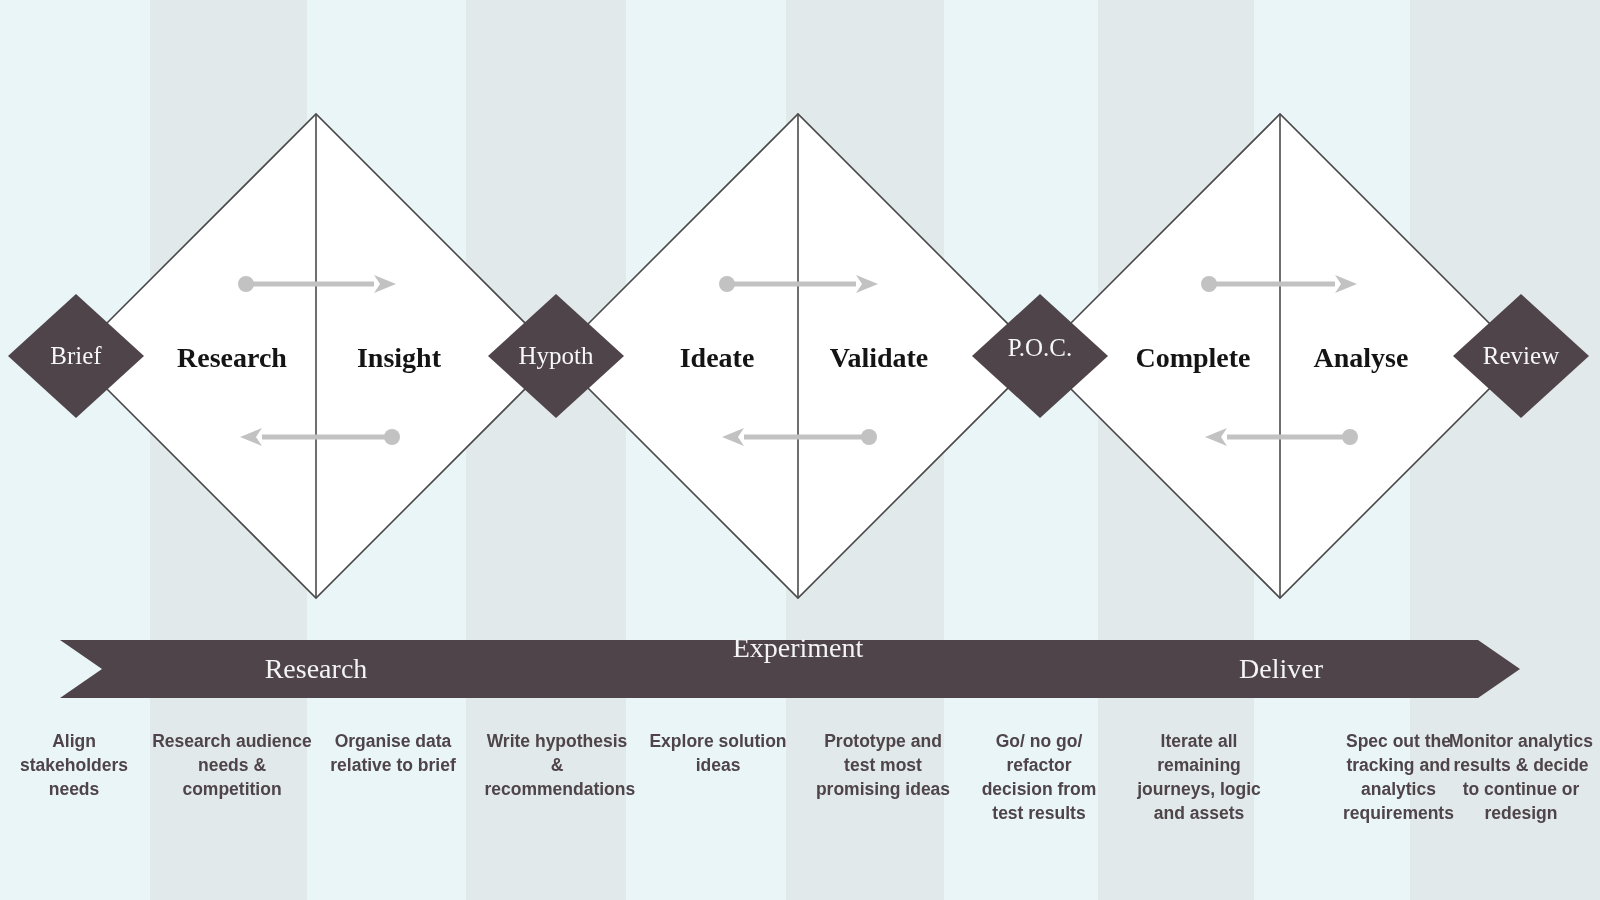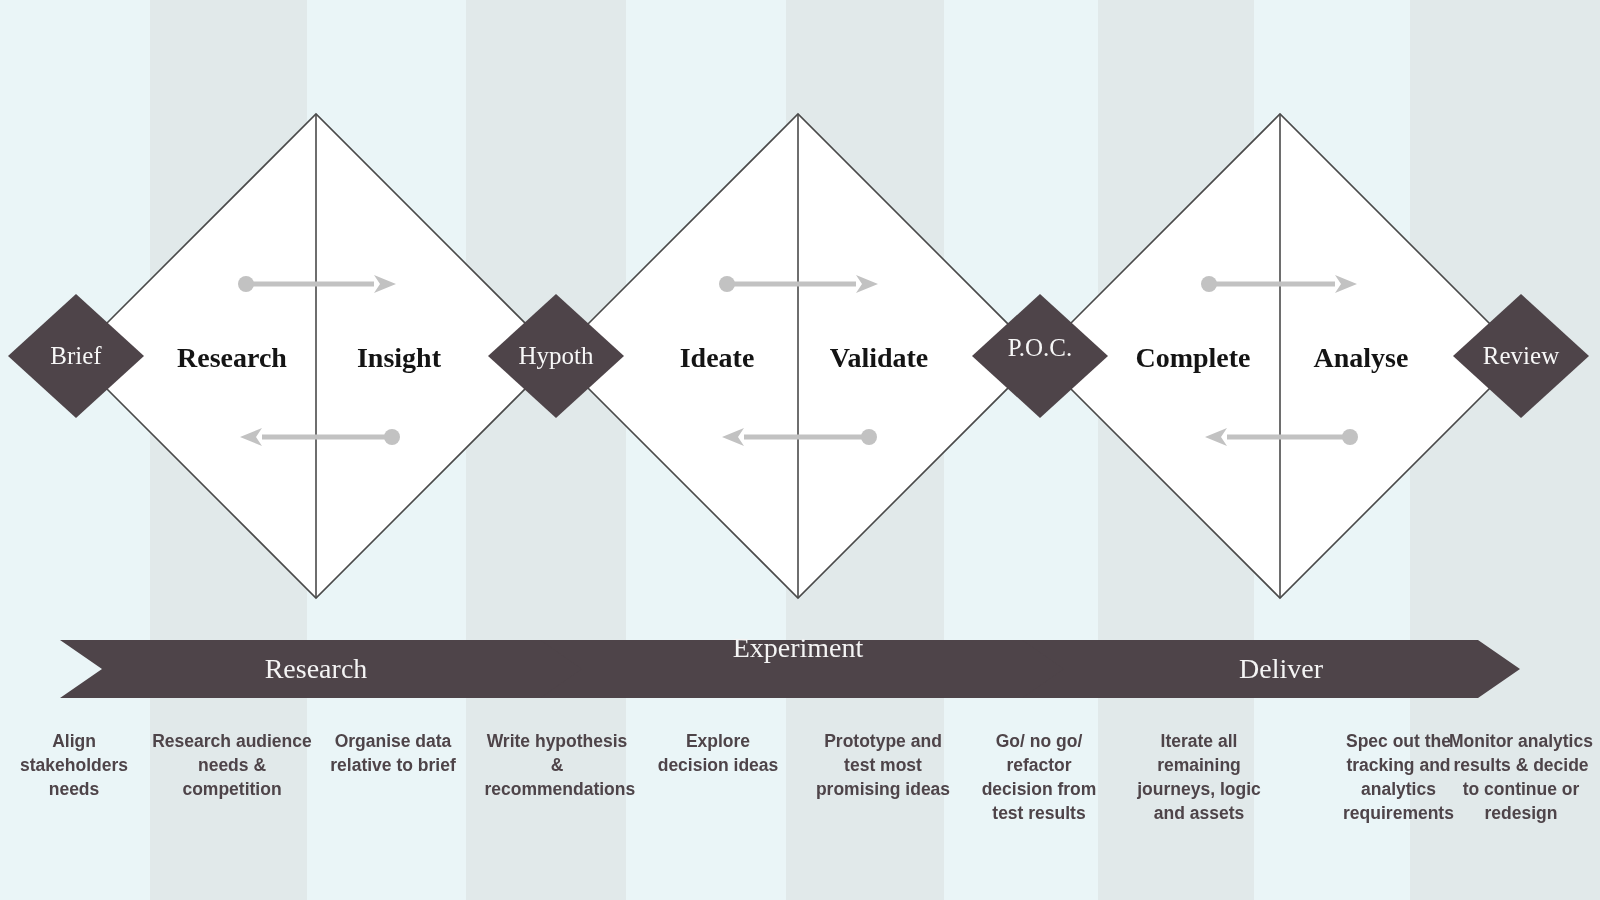--- a/index.html
+++ b/index.html
@@ -159,21 +159,21 @@
   <div id="banner-labels">
       <div class="banner-label" style="left: 316px; top: 669px;">Research</div>
       <div class="banner-label" style="left: 798px; top: 648px;">Experiment</div>
       <div class="banner-label" style="left: 1281px; top: 669px;">Deliver</div>
     </div>
   <div id="task-labels">
       <div class="task" style="left: 9px; width: 130px;">Align stakeholders needs</div>
       <div class="task" style="left: 149.5px; width: 165px;">Research audience needs &amp; competition</div>
       <div class="task" style="left: 323px; width: 140px;">Organise data relative to brief</div>
       <div class="task" style="left: 484.5px; width: 145px;">Write hypothesis &amp; recommendations</div>
-      <div class="task" style="left: 648px; width: 140px;">Explore decision ideas</div>
+      <div class="task" style="left: 648px; width: 140px;">Explore solution ideas</div>
       <div class="task" style="left: 815.5px; width: 135px;">Prototype and test most promising ideas</div>
       <div class="task" style="left: 969px; width: 140px;">Go/ no go/ refactor decision from test results</div>
       <div class="task" style="left: 1126.5px; width: 145px;">Iterate all remaining journeys, logic and assets</div>
       <div class="task" style="left: 1326px; width: 145px;">Spec out the tracking and analytics requirements</div>
       <div class="task" style="left: 1448.5px; width: 145px;">Monitor analytics results &amp; decide to continue or redesign</div>
     </div>
 
 </div>
 
 </body></html>

